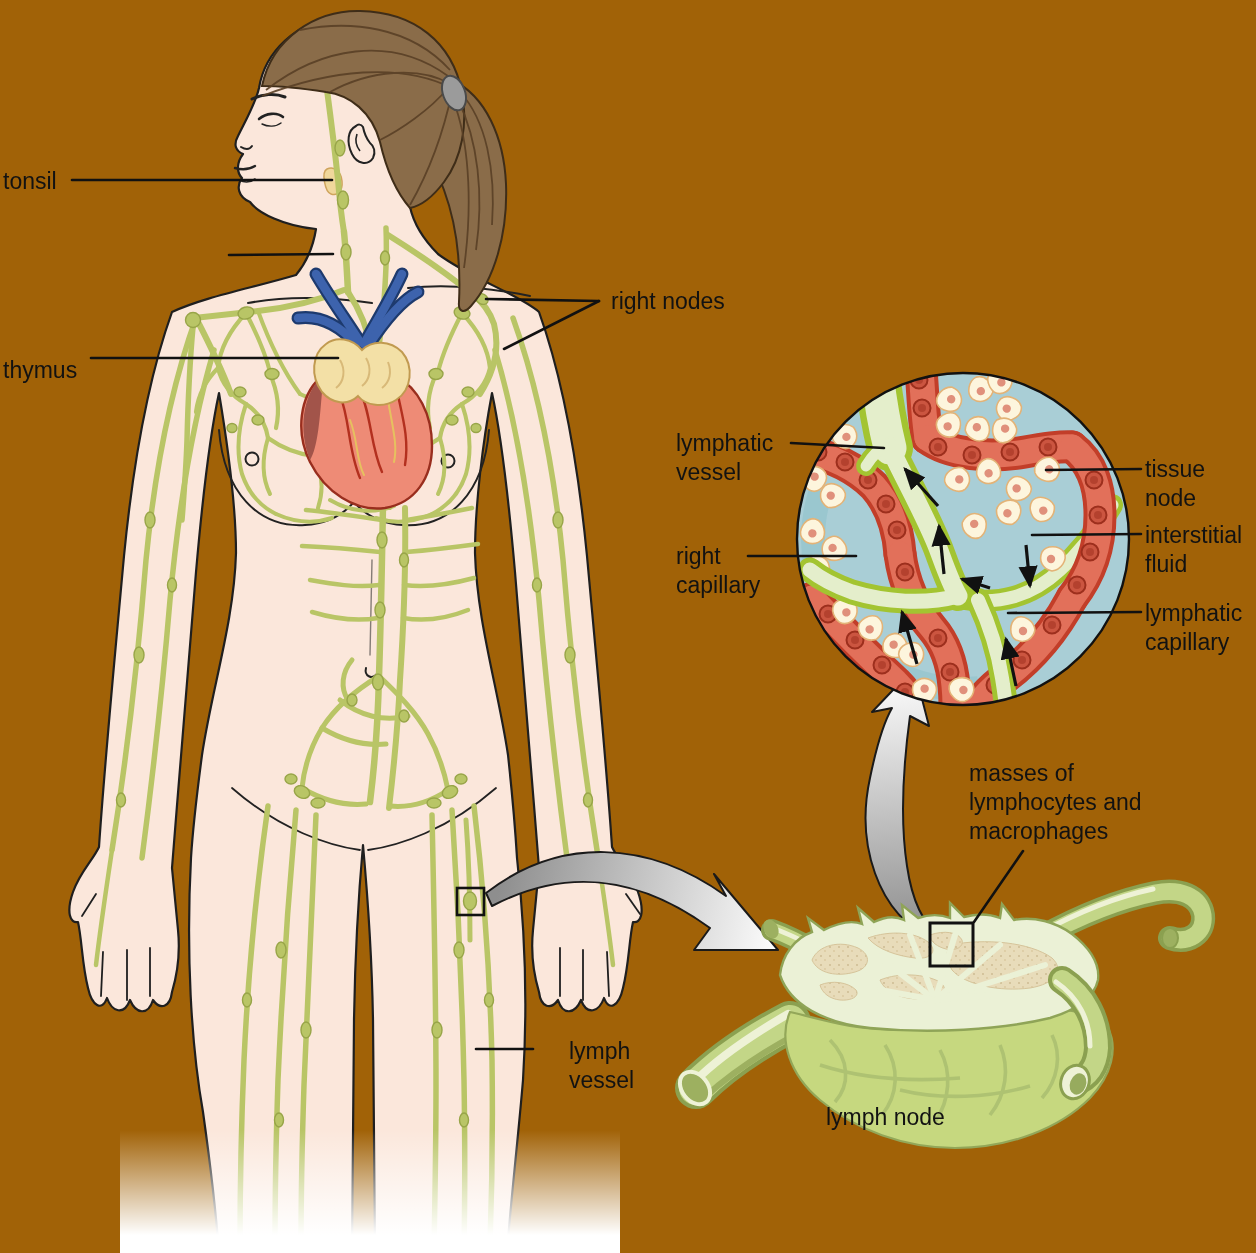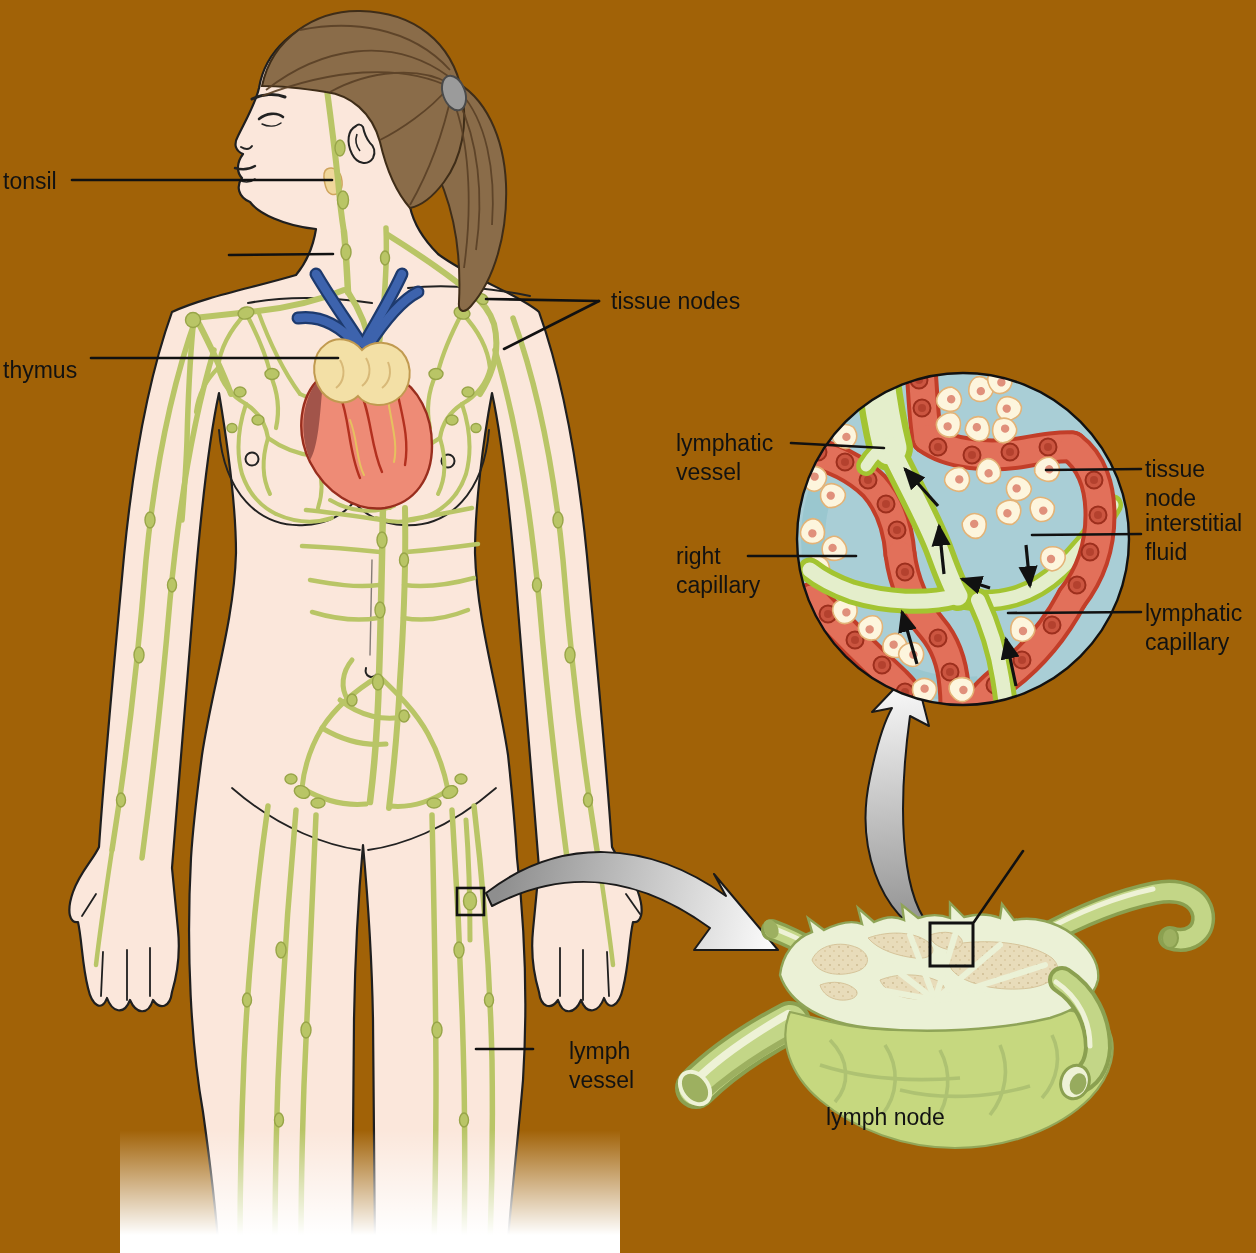--- a/index.html
+++ b/index.html
@@ -536,29 +536,32 @@
     <line x1="1046" y1="470" x2="1141" y2="469"></line>
     <line x1="1032" y1="535" x2="1141" y2="534"></line>
     <line x1="1008" y1="613" x2="1141" y2="612"></line>
     <line x1="1023" y1="851" x2="974" y2="922"></line>
     <line x1="476" y1="1049" x2="533" y2="1049"></line>
   </g>
 </svg>
 
 <div class="lbl" style="left:3px;top:167px">tonsil</div>
 <div class="lbl" style="left:3px;top:356px">thymus</div>
-<div class="lbl" style="left:611px;top:287px">tissue nodes</div>
+<div class="lbl" style="left:611px;top:287px">right nodes</div>
 <div class="lbl" style="left:569px;top:1037px">lymph
 vessel</div>
 
 <div class="lbl" style="left:676px;top:429px">lymphatic
 vessel</div>
 <div class="lbl" style="left:676px;top:542px">right
 capillary</div>
 <div class="lbl" style="left:1145px;top:455px">tissue node</div>
-<div class="lbl" style="left:1145px;top:509px">interstitial
+<div class="lbl" style="left:1145px;top:521px">interstitial
 fluid</div>
 <div class="lbl" style="left:1145px;top:599px">lymphatic
 capillary</div>
 
+<div class="lbl" style="left:969px;top:759px">masses of
+lymphocytes and
+macrophages</div>
 <div class="lbl" style="left:826px;top:1103px">lymph node</div>
 
 </div>
 
 </body></html>

